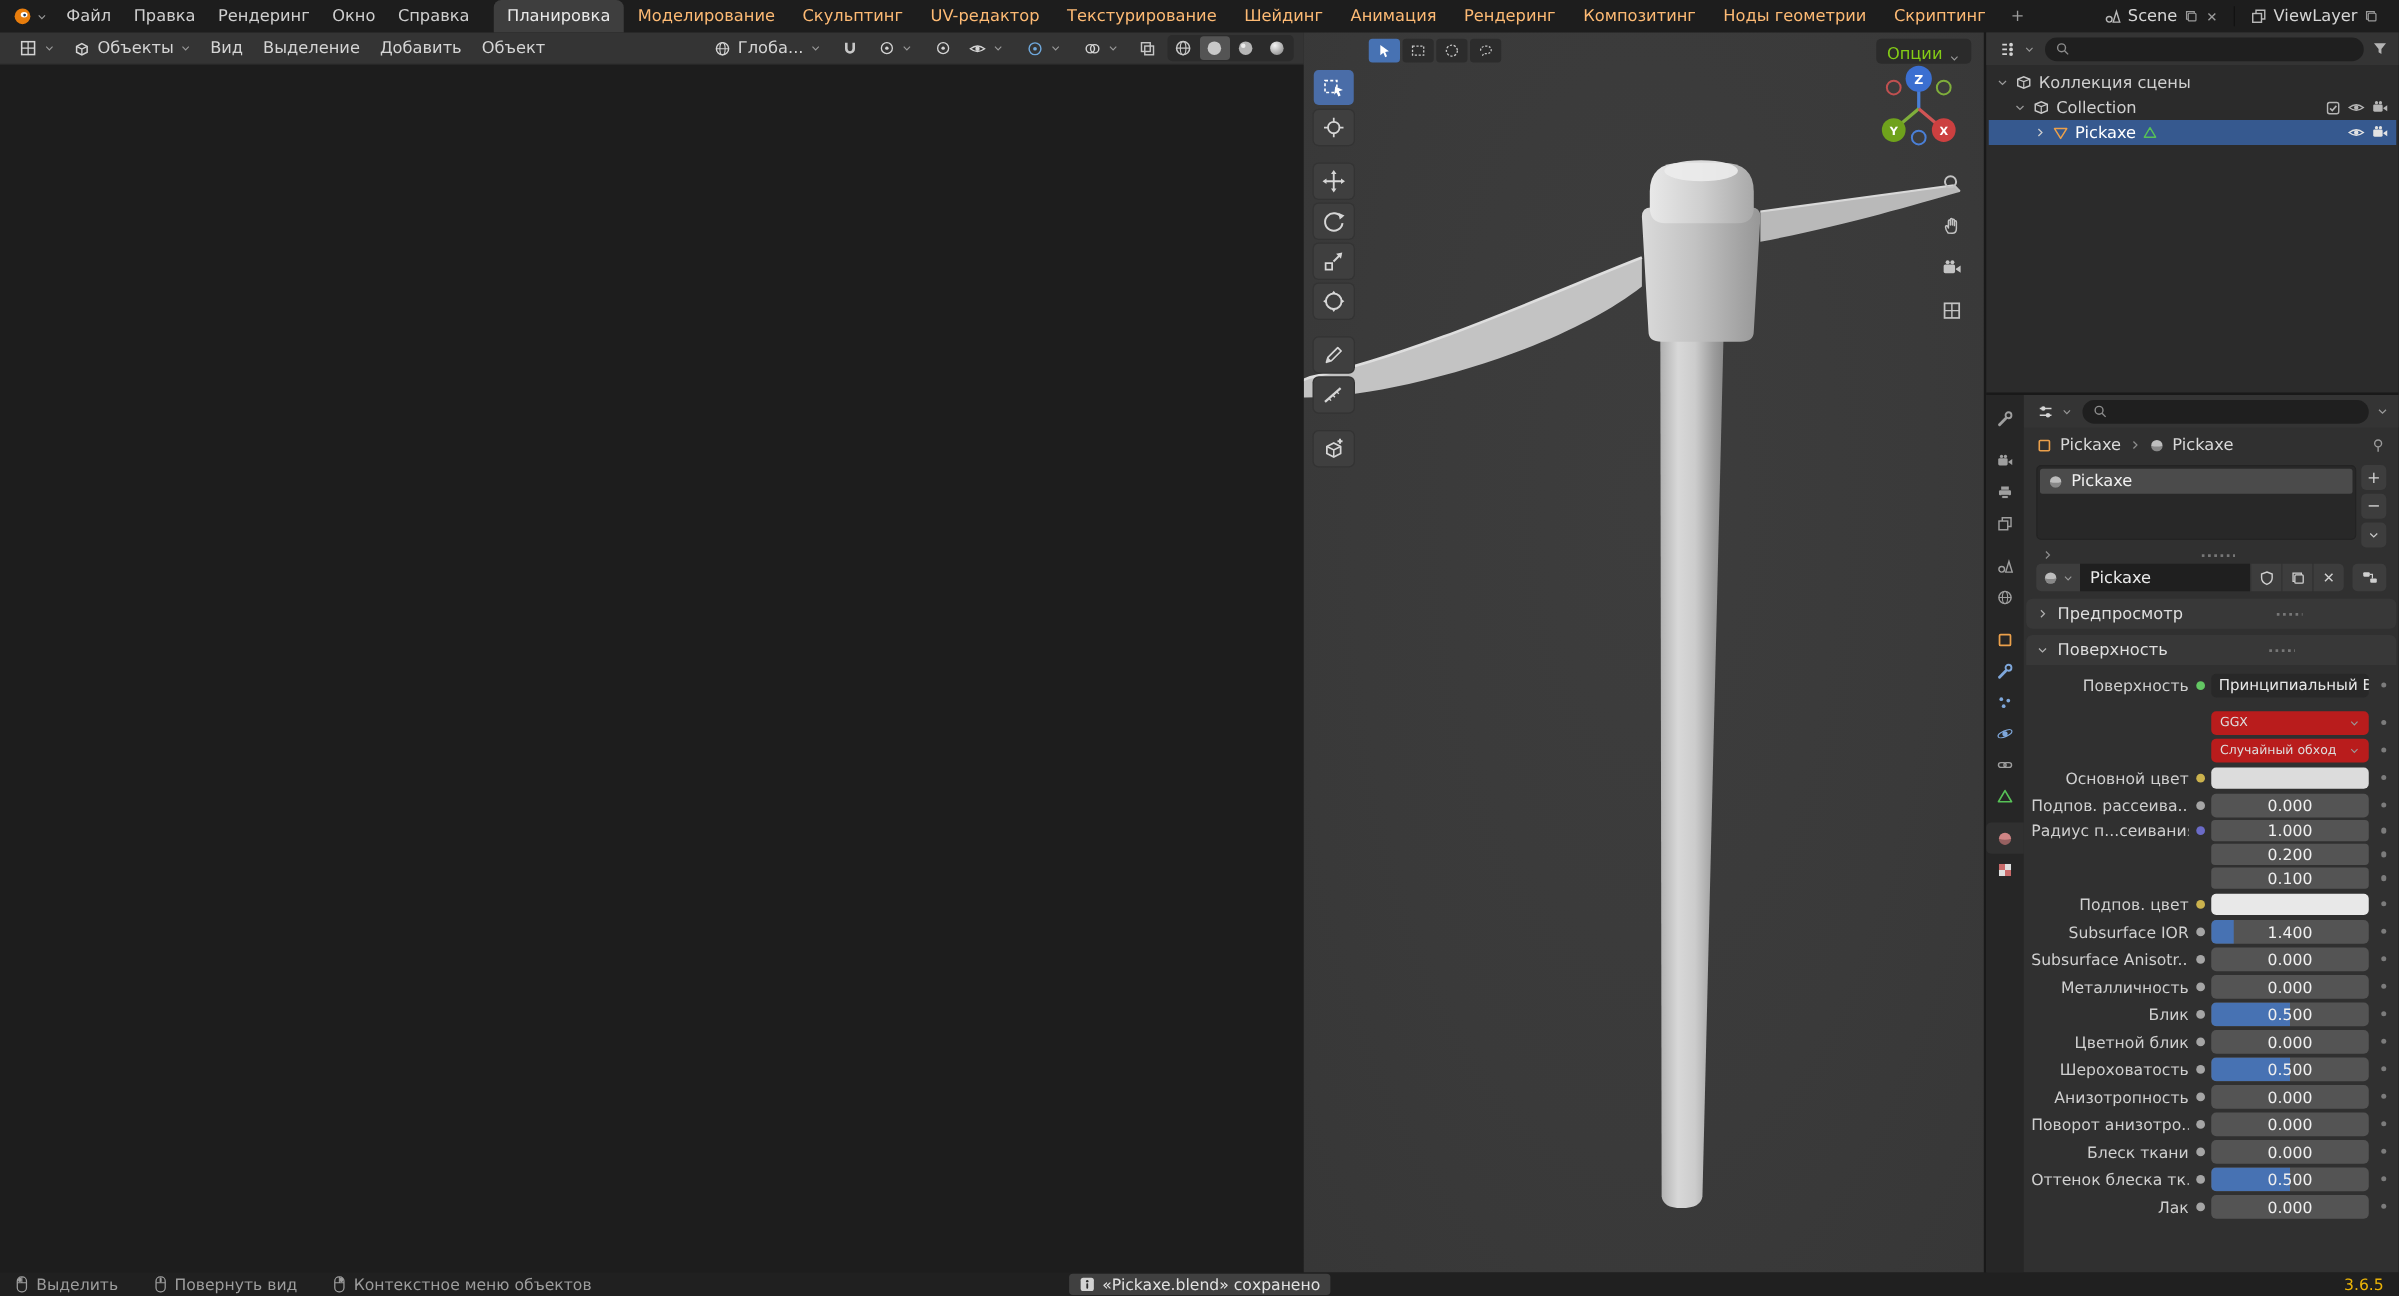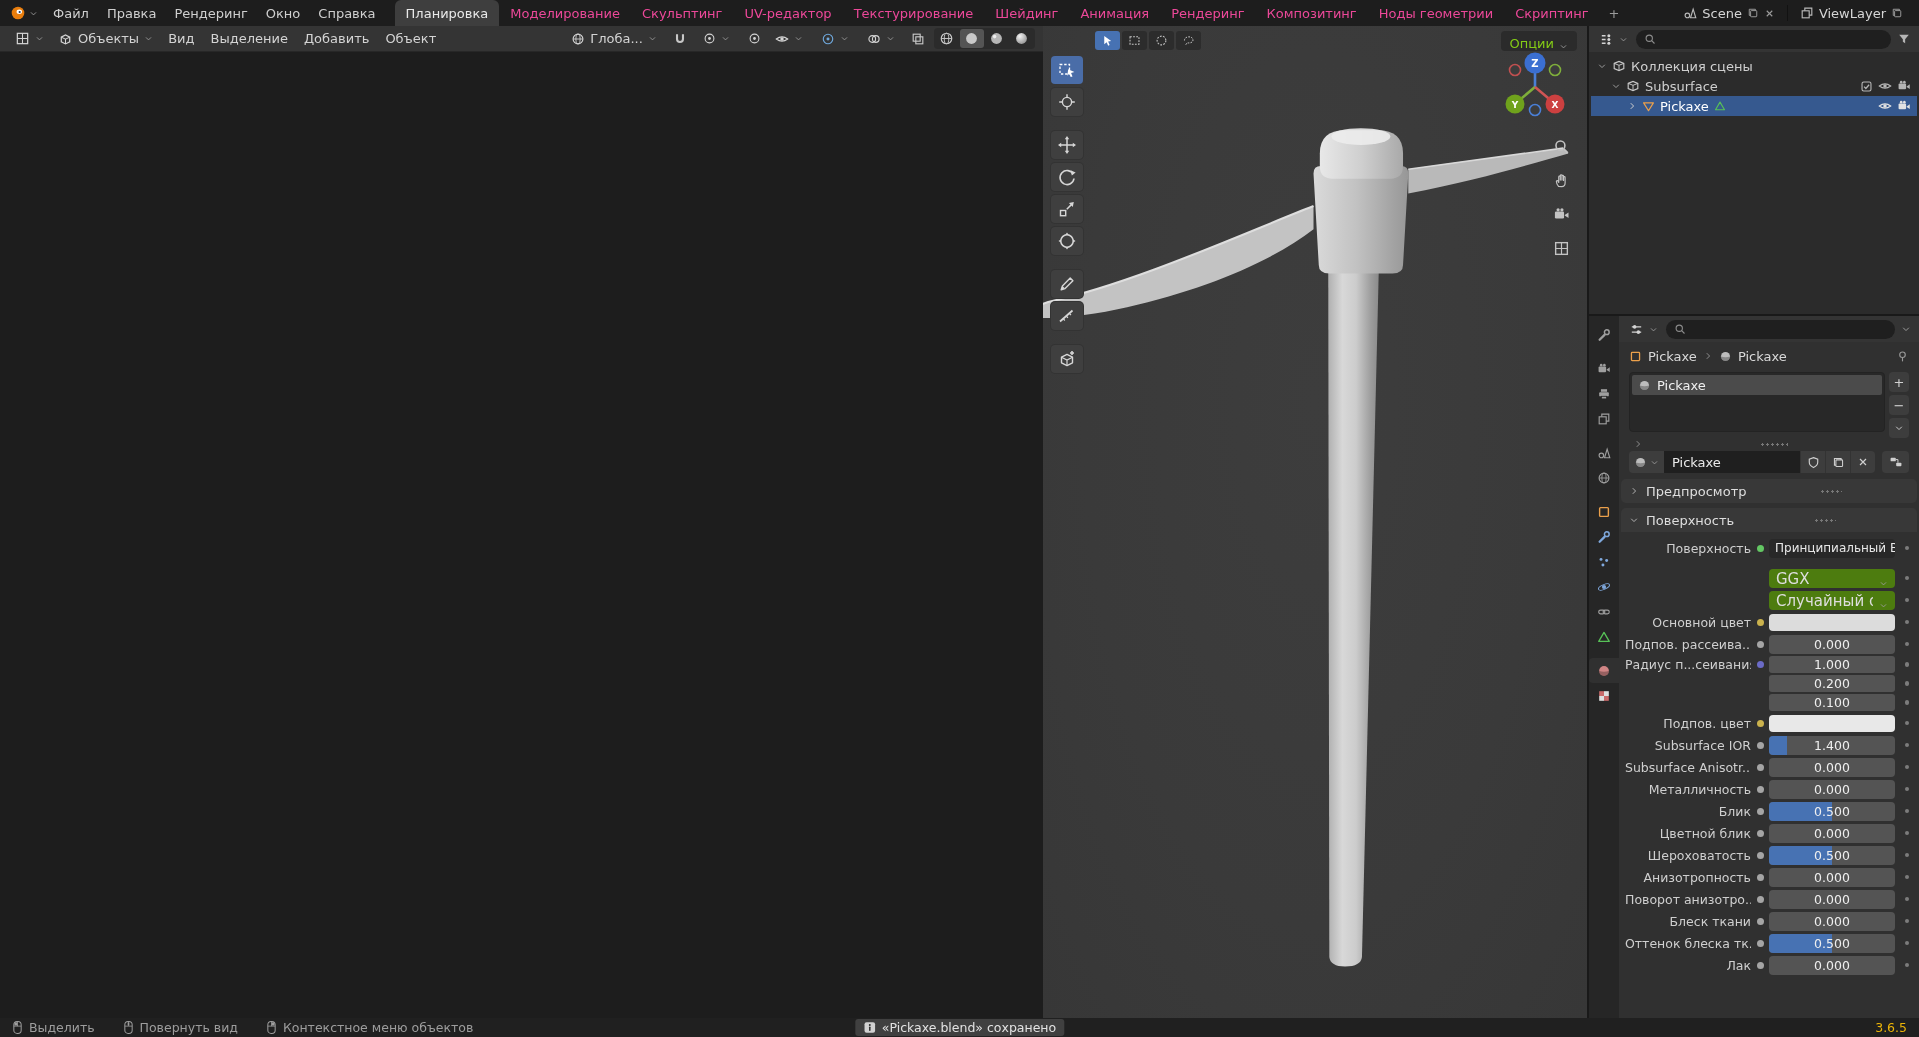--- a/index.html
+++ b/index.html
@@ -14,21 +14,21 @@
   .titlebar{height:24px;background:#0f0f0f;display:flex;align-items:center;padding:0 8px;gap:8px;flex:none}
   .titlebar .title{font-size:13px;color:#c9c9c9;white-space:nowrap}
   .wincontrols{margin-left:auto;display:flex}
   .wbtn{width:42px;height:24px;display:flex;align-items:center;justify-content:center;color:#cfcfcf}
 
   
   .topbar{height:26px;background:#1d1d1d;display:flex;align-items:center;padding:0 4px;flex:none}
   .logo-btn{display:flex;align-items:center;gap:3px;padding:0 6px;height:100%}
   .menu-item{padding:4px 9px;color:#cfcfcf;border-radius:4px;white-space:nowrap}
   .ws-tabs{display:flex;align-items:stretch;height:100%;margin-left:10px}
-  .ws{padding:0 11px;color:#ec4899;display:flex;align-items:center;border-radius:6px 6px 0 0;white-space:nowrap}
+  .ws{padding:0 11px;color:#fdba74;display:flex;align-items:center;border-radius:6px 6px 0 0;white-space:nowrap}
   .ws.active{background:#3e3e3e;color:#e9e9e9}
   .ws-add{padding:0 9px;color:#9a9a9a;display:flex;align-items:center}
   .top-right{margin-left:auto;display:flex;align-items:center;gap:2px;padding-right:6px}
   .tr-widget{display:flex;align-items:center;gap:5px;padding:2px 6px;border-radius:4px;color:#d5d5d5;white-space:nowrap}
   .tr-sep{width:1px;height:16px;background:#121212;margin:0 4px}
 
   
   .main{flex:1;display:flex;min-height:0}
   .vp-col{flex:1;display:flex;flex-direction:row;min-width:0}
   .vp-header{height:26px;background:#343434;border-bottom:1px solid #272727;display:flex;align-items:center;padding:0 8px;flex:none}
@@ -106,21 +106,21 @@
   .plabel{width:126px;text-align:right;color:#cfcfcf;font-size:12.5px;flex:none;white-space:nowrap;overflow:hidden}
   .socket{width:18px;display:flex;justify-content:center;flex:none}
   .socket i{width:7px;height:7px;border-radius:50%;display:block}
   .pwidget{flex:1;min-width:0}
   .deco{width:24px;display:flex;justify-content:center;flex:none}
   .deco i{width:4.5px;height:4.5px;border-radius:50%;background:#7c7c7c;display:block}
   .fld{position:relative;height:19px;background:#545454;border-radius:4px;display:flex;align-items:center;justify-content:center;color:#efefef;font-size:12.5px;overflow:hidden}
   .vec .fld{height:17px;border-radius:3px}
   .fillbar{position:absolute;left:0;top:0;bottom:0;background:#4772b3}
   .fld .val{position:relative}
-  .menufld{height:19px;background:#4d7c0f;border-radius:4px;display:flex;align-items:flex-end;padding:0 7px;color:#dedede;font-size:15px;gap:6px}
+  .menufld{height:19px;background:#b91c1c;border-radius:4px;display:flex;align-items:center;padding:0 7px;color:#dedede;font-size:10px;gap:6px}
   .menufld .mval{flex:1;white-space:nowrap;overflow:hidden}
   .shaderbtn{height:19px;background:#282828;border-radius:4px;display:flex;align-items:center;gap:5px;padding:0 6px;color:#e8e8e8;font-size:12px;white-space:nowrap;overflow:hidden}
   .colorfld{height:17px;border-radius:4px;background:#dcdcdc}
 
   
   .statusbar{height:19px;background:#202020;display:flex;align-items:center;gap:28px;padding:0 12px;flex:none;position:relative;color:#9d9d9d;font-size:12.5px}
   .hint{display:flex;align-items:center;gap:6px;white-space:nowrap}
   .notif{position:absolute;left:50%;transform:translateX(-50%);height:17px;background:#404040;border-radius:3px;display:flex;align-items:center;gap:6px;padding:0 8px;color:#e2e2e2;white-space:nowrap}
   .version{margin-left:auto;color:#eab308}
 </style>
@@ -734,21 +734,21 @@
             <span class="icon" style="color:#9a9a9a">
                 <svg width="10" height="10">
                   <use href="#i-chev-d"></use>
                 </svg>
               </span>
             <span class="icon" style="color:#c9c9c9">
                 <svg width="14" height="14">
                   <use href="#i-box"></use>
                 </svg>
               </span>
-            <span class="name">Subsurface</span>
+            <span class="name">Collection</span>
             <span class="ol-sp"></span>
             <span class="icon" style="color:#b5b5b5">
                 <svg width="13" height="13">
                   <use href="#i-check"></use>
                 </svg>
               </span>
             <span class="icon" style="color:#b5b5b5">
                 <svg width="14" height="14">
                   <use href="#i-eye"></use>
                 </svg>

